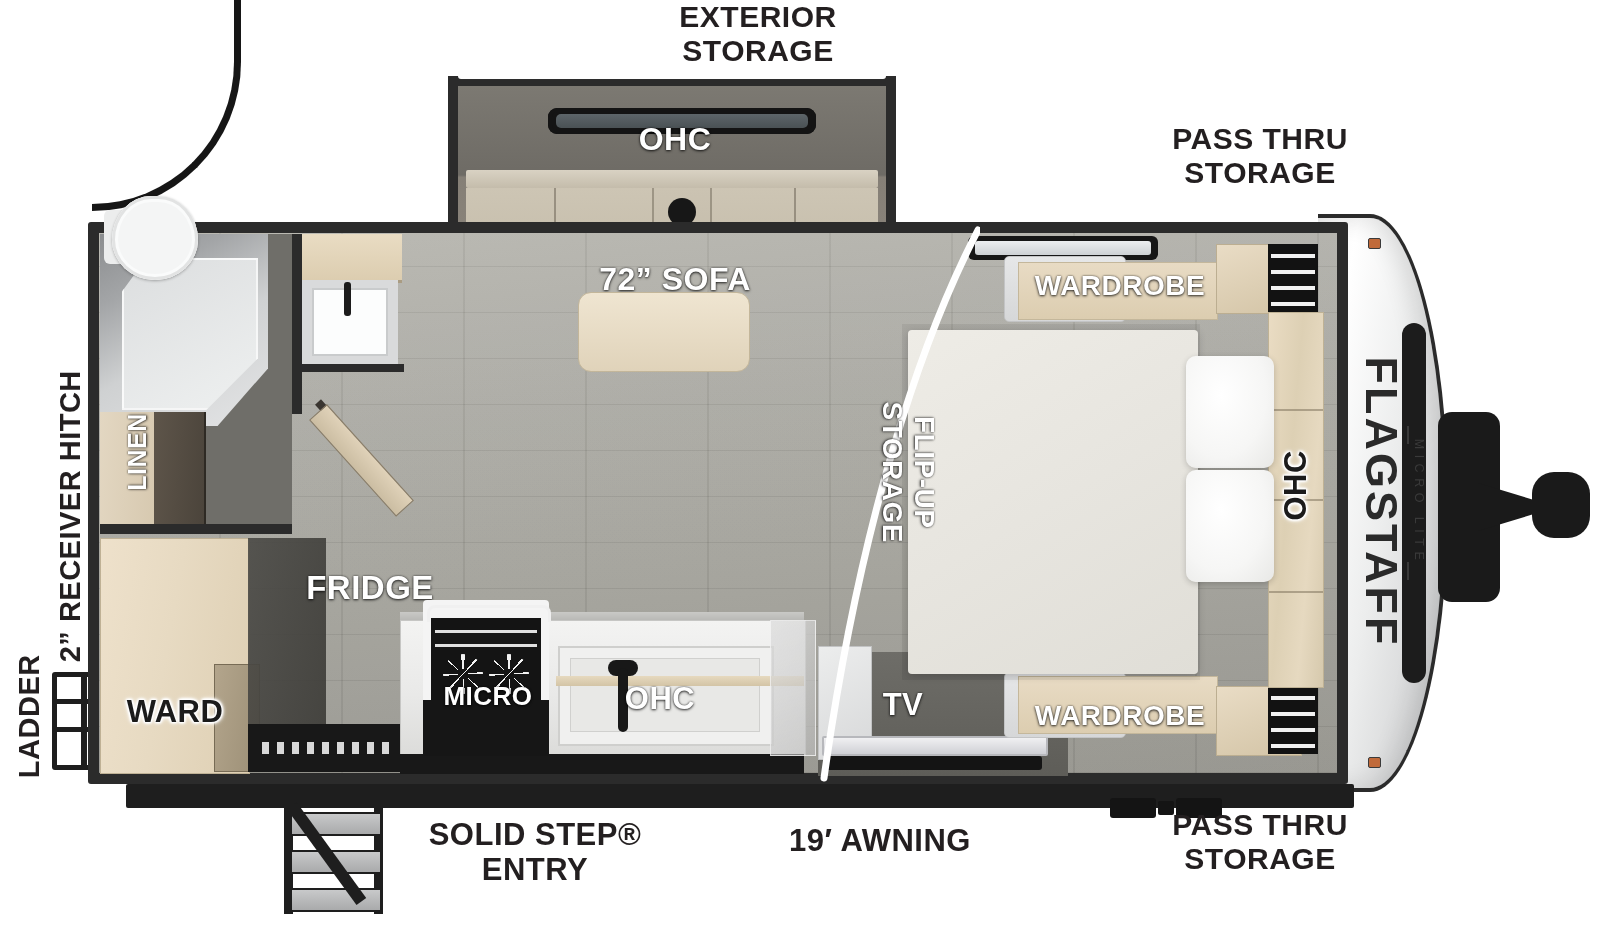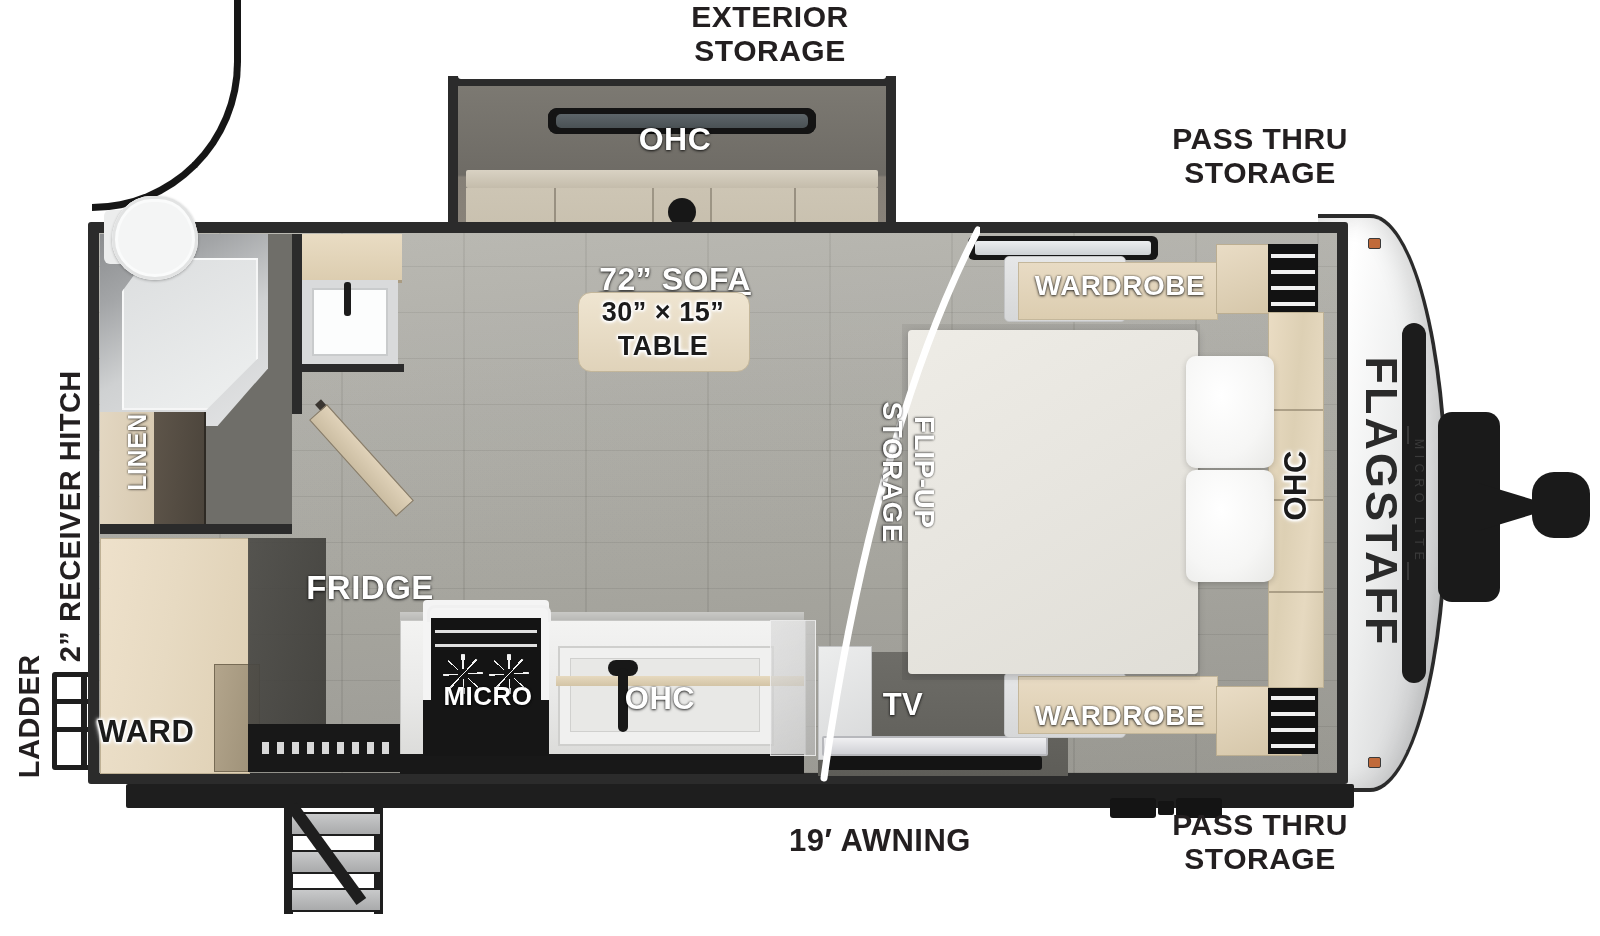--- a/index.html
+++ b/index.html
@@ -547,21 +547,21 @@
   .pt-door {
     position: absolute; width: 46px; height: 20px; background: #141414; border-radius: 3px;
   }
   .pt-door-s { position: absolute; width: 16px; height: 14px; background: #141414; border-radius: 2px; }
 </style>
 </head>
 <body>
 
 <div id="stage">
 
-  <div class="lbl" style="left:590px; top:0px; width:360px; font-size:30px;">EXTERIOR
+  <div class="lbl" style="left:578px; top:0px; width:360px; font-size:30px;">EXTERIOR
 STORAGE</div>
 
   <div class="lbl" style="left:1095px; top:122px; width:330px; font-size:30px;">PASS THRU
 STORAGE</div>
 
   <div class="lbl rot-ccw" style="left:-66px; top:700px; width:190px; font-size:29px;">LADDER</div>
 
   <div class="lbl rot-ccw" style="left:-110px; top:500px; width:360px; font-size:29px;">2” RECEIVER HITCH</div>
 
   <div id="ladder">
@@ -633,21 +633,21 @@
   <div class="wall" style="left:100px; top:524px; width:192px; height:10px;"></div>
   <div class="wall" style="left:292px; top:364px; width:112px; height:8px;"></div>
 
   <div id="bath-door-shadow"></div>
   <div id="bath-door"></div>
 
   <div class="lbl rot-ccw white" style="left:82px; top:438px; width:110px; font-size:25px;">LINEN</div>
 
   <div id="ward-cab"></div>
   <div id="ward-drawer"></div>
-  <div class="lbl glow" style="left:76px; top:695px; width:140px; font-size:31px;margin-top:20px;">WARD</div>
+  <div class="lbl glow" style="left:105px; top:695px; width:140px; font-size:31px;">WARD</div>
 
   <div id="fridge-block"></div>
   <div id="fridge-front"></div>
   <div id="fridge-grille"></div>
   <div class="lbl white" style="left:290px; top:570px; width:160px; font-size:33px;">FRIDGE</div>
 
   <div id="backsplash"></div>
   <div id="counter"></div>
   <div id="counter-kick"></div>
 
@@ -723,42 +723,42 @@
   <div class="lbl rot-ccw glow" style="left:1254px; top:468px; width:84px; font-size:31px;">OHC</div>
 
   <svg id="awning-line" viewBox="0 0 180 562" preserveAspectRatio="none">
     <path d="M 178 8 C 120 120, 60 300, 24 556" fill="none" stroke="#ffffff" stroke-width="7" stroke-linecap="round"></path>
   </svg>
 
   <div class="lbl rot-cw white" style="left:778px; top:440px; width:260px; font-size:28px; line-height:1.15;">FLIP-UP
 STORAGE</div>
 
   <div class="lbl white" style="left:615px; top:122px; width:120px; font-size:32px;">OHC</div>
-  <div class="lbl white" style="left:570px; top:262px; width:210px; font-size:32px;text-decoration:underline;">72” SOFA</div>
+  <div class="lbl white" style="left:570px; top:262px; width:210px; font-size:32px;">72” SOFA</div>
 
   <div style="position:absolute; left:578px; top:292px; width:170px; height:78px;
               background:linear-gradient(180deg,#efe5d1,#e0d3ba);
               border-radius:13px; border:1px solid #c3b69a;"></div>
-  <div class="lbl glow" style="left:578px; top:296px; width:170px; font-size:27px; line-height:1.25;">30” × 15”
-TABLE</div>
 
   <div id="bottom-rail"></div>
 
   <div id="step-wrap">
     <div id="step-stringer-l"></div>
     <div id="step-stringer-r"></div>
     <div id="step1" class="step-tread"></div>
     <div id="step2" class="step-tread"></div>
     <div id="step3" class="step-tread"></div>
     <div id="step-diag"></div>
   </div>
 
   <div class="pt-door" style="left:1110px; top:798px;"></div>
   <div class="pt-door-s" style="left:1158px; top:801px;"></div>
   <div class="pt-door" style="left:1176px; top:798px;"></div>
 
+  <div class="lbl" style="left:400px; top:818px; width:270px; font-size:31px;">SOLID STEP®
+ENTRY</div>
 
   <div class="lbl" style="left:760px; top:824px; width:240px; font-size:31px;">19′ AWNING</div>
 
   <div class="lbl" style="left:1095px; top:808px; width:330px; font-size:30px;">PASS THRU
 STORAGE</div>
 
 </div>
 
 </body></html>

